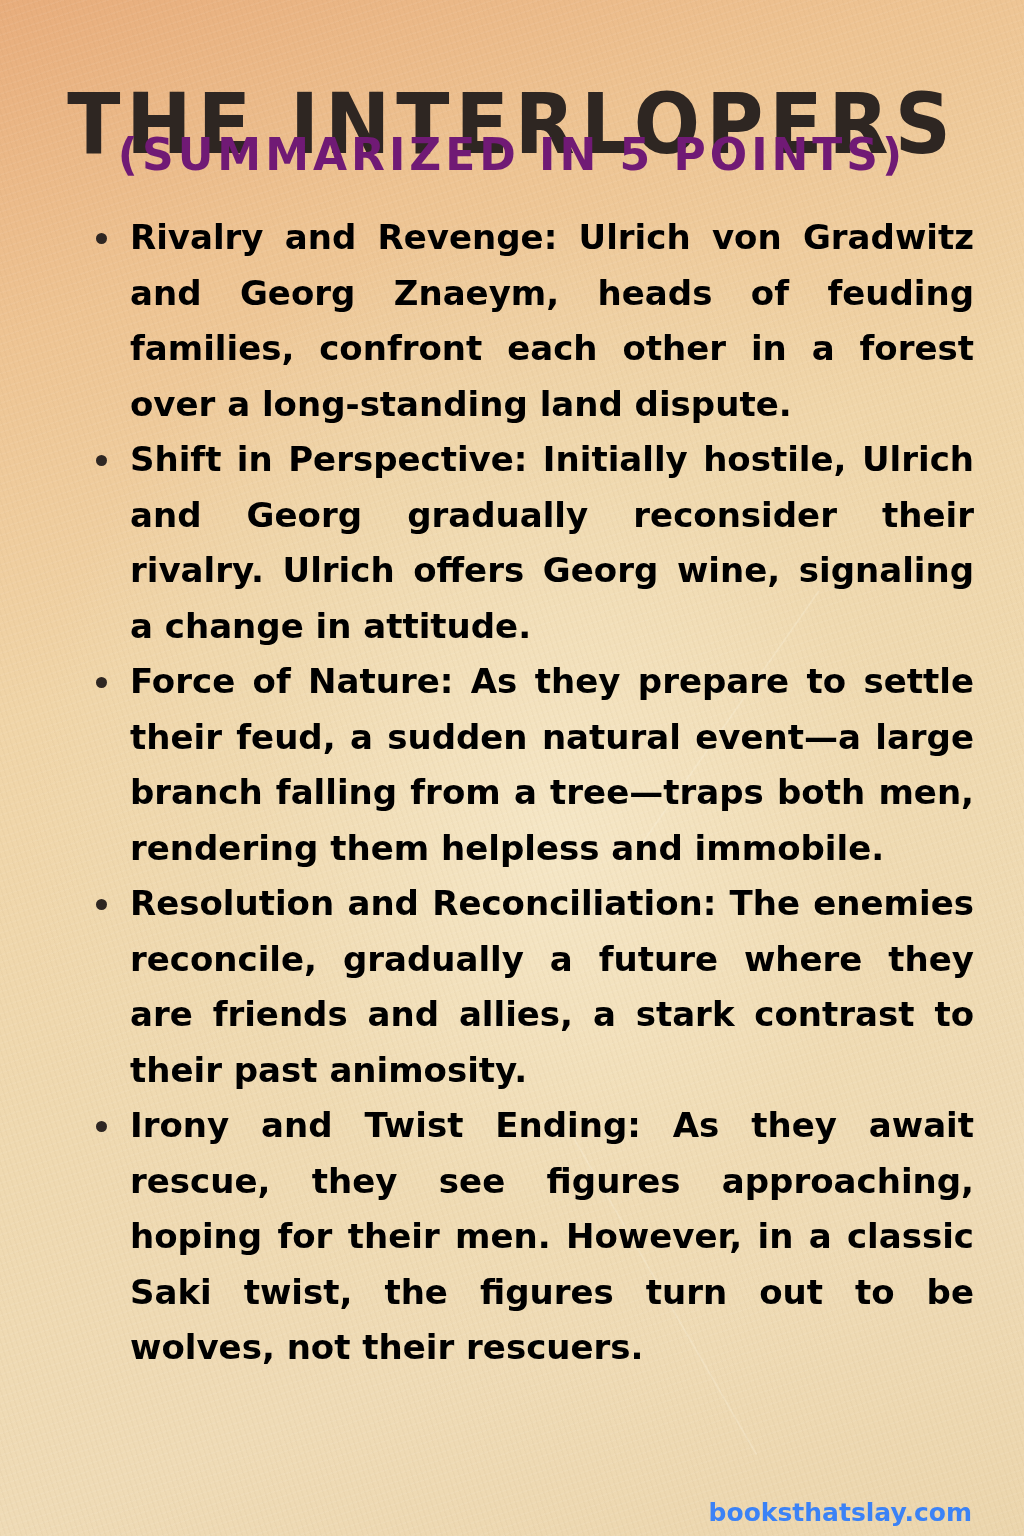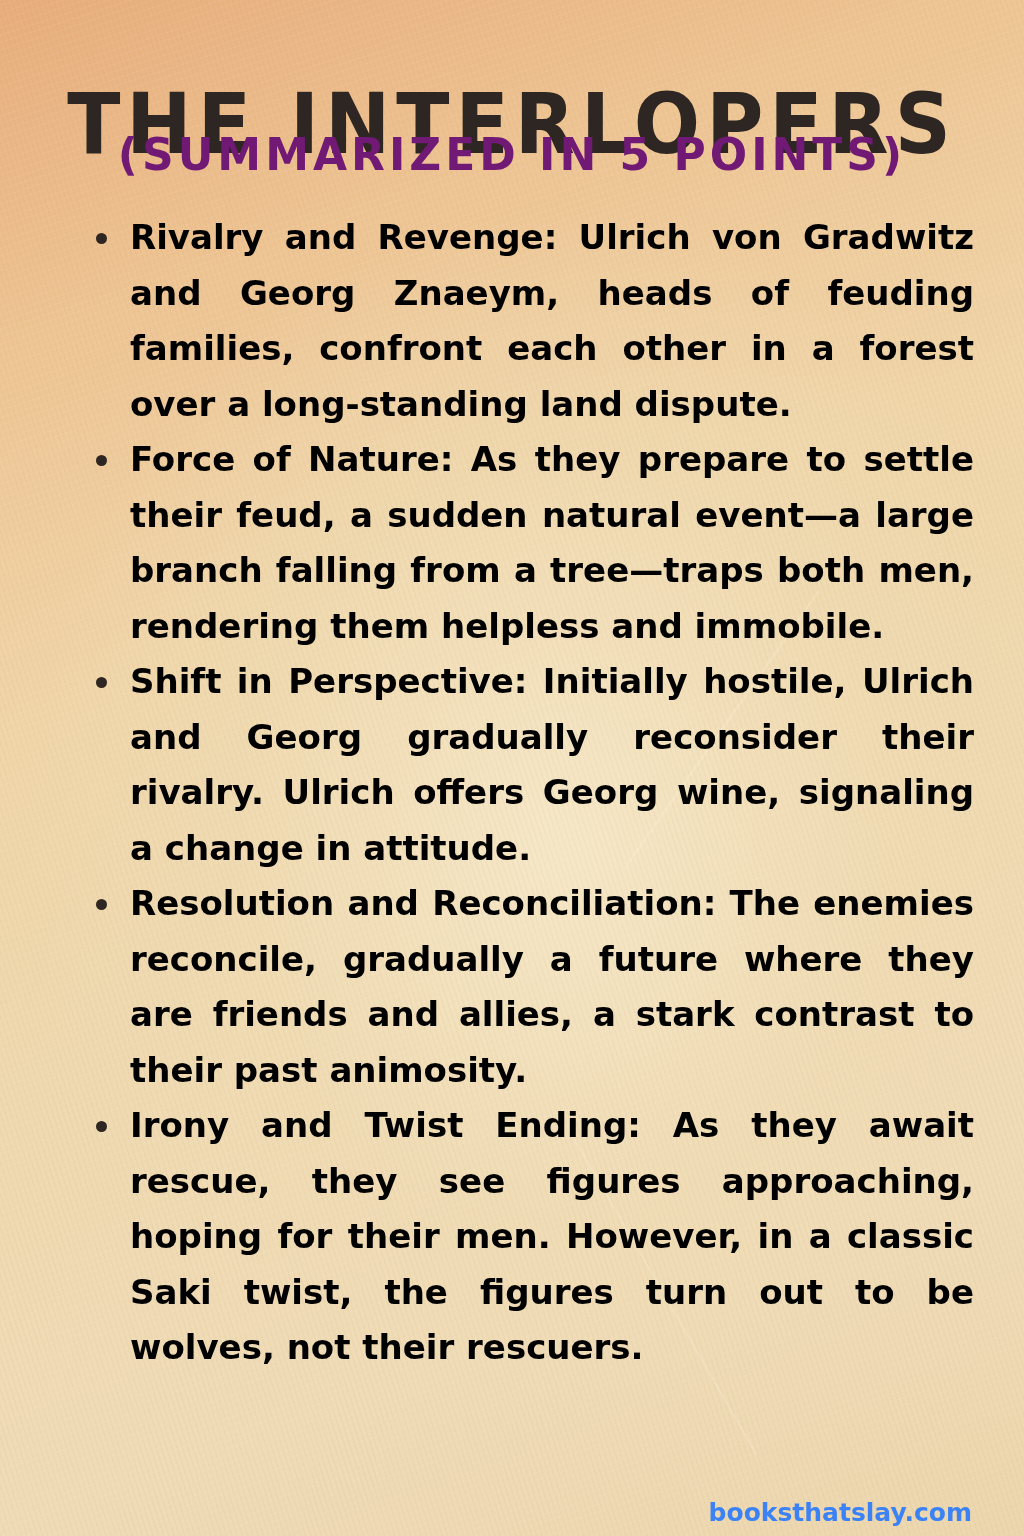--- a/index.html
+++ b/index.html
@@ -113,25 +113,25 @@
 <h1 class="title">THE INTERLOPERS</h1>
 <div class="subtitle">(SUMMARIZED IN 5 POINTS)</div>
 
 <ul class="points">
   <li class="point">
     <span class="bullet"></span>
     <span class="point-text">Rivalry and Revenge: Ulrich von Gradwitz and Georg Znaeym, heads of feuding families, confront each other in a forest over a long-standing land dispute.</span>
   </li>
   <li class="point">
     <span class="bullet"></span>
-    <span class="point-text">Force of Nature: As they prepare to settle their feud, a sudden natural event—a large branch falling from a tree—traps both men, rendering them helpless and immobile.</span>
+    <span class="point-text">Shift in Perspective: Initially hostile, Ulrich and Georg gradually reconsider their rivalry. Ulrich offers Georg wine, signaling a change in attitude.</span>
   </li>
   <li class="point">
     <span class="bullet"></span>
-    <span class="point-text">Shift in Perspective: Initially hostile, Ulrich and Georg gradually reconsider their rivalry. Ulrich offers Georg wine, signaling a change in attitude.</span>
+    <span class="point-text">Force of Nature: As they prepare to settle their feud, a sudden natural event—a large branch falling from a tree—traps both men, rendering them helpless and immobile.</span>
   </li>
   <li class="point">
     <span class="bullet"></span>
     <span class="point-text">Resolution and Reconciliation: The enemies reconcile, gradually a future where they are friends and allies, a stark contrast to their past animosity.</span>
   </li>
   <li class="point">
     <span class="bullet"></span>
     <span class="point-text">Irony and Twist Ending: As they await rescue, they see figures approaching, hoping for their men. However, in a classic Saki twist, the figures turn out to be wolves, not their rescuers.</span>
   </li>
 </ul>

